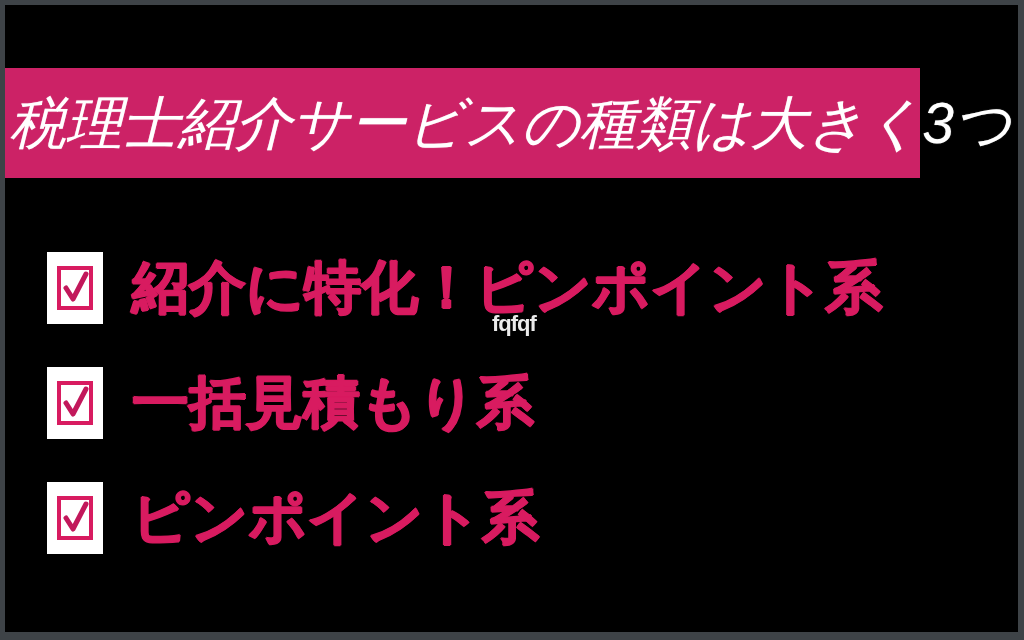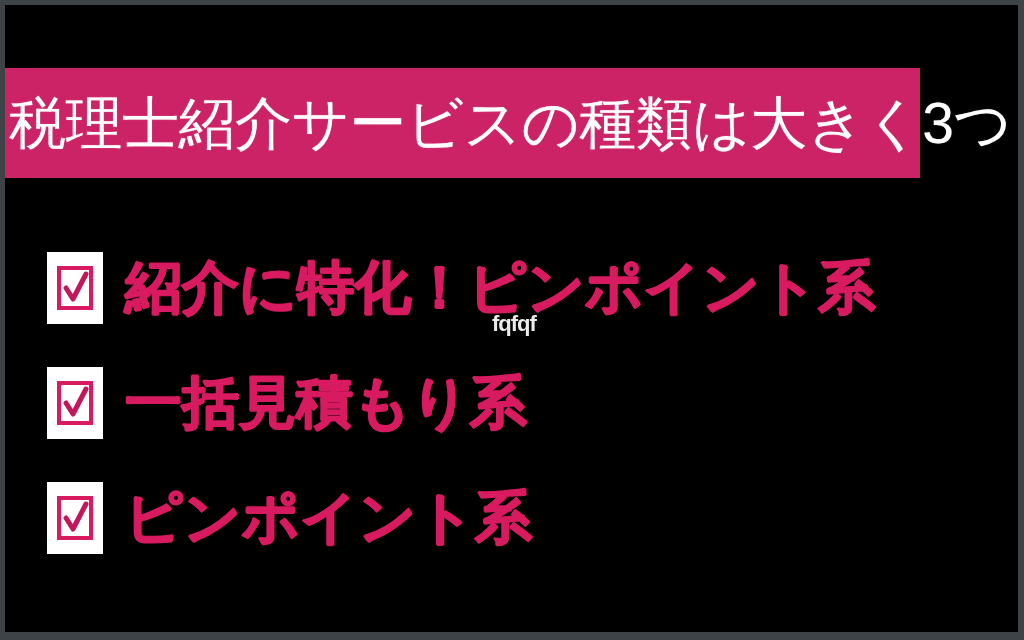--- a/index.html
+++ b/index.html
@@ -45,20 +45,21 @@
 
   #header-title {
     color: #ffffff;
     font-size: 57px;
     line-height: 1;
     letter-spacing: -0.5px;
     white-space: nowrap;
     padding-left: 4px;
     font-weight: 400;
     text-shadow: 0 0 1px rgba(255,255,255,0.55);
+    font-style: italic;
   }
 
   
   #bullet-list {
     position: absolute;
     left: 0px;
     top: 225px;
     width: 100%;
   }
 
@@ -79,21 +80,21 @@
     display: flex;
     align-items: center;
     justify-content: center;
   }
 
   .checkbox-icon svg {
     display: block;
   }
 
   .row-label {
-    margin-left: 22px;
+    margin-left: 29px;
     color: #d81b60;
     font-size: 57px;
     line-height: 1;
     font-weight: 700;
     white-space: nowrap;
     letter-spacing: 0px;
     text-shadow:
        1px 0 0 #d81b60,
       -1px 0 0 #d81b60,
        0 1px 0 #d81b60,

